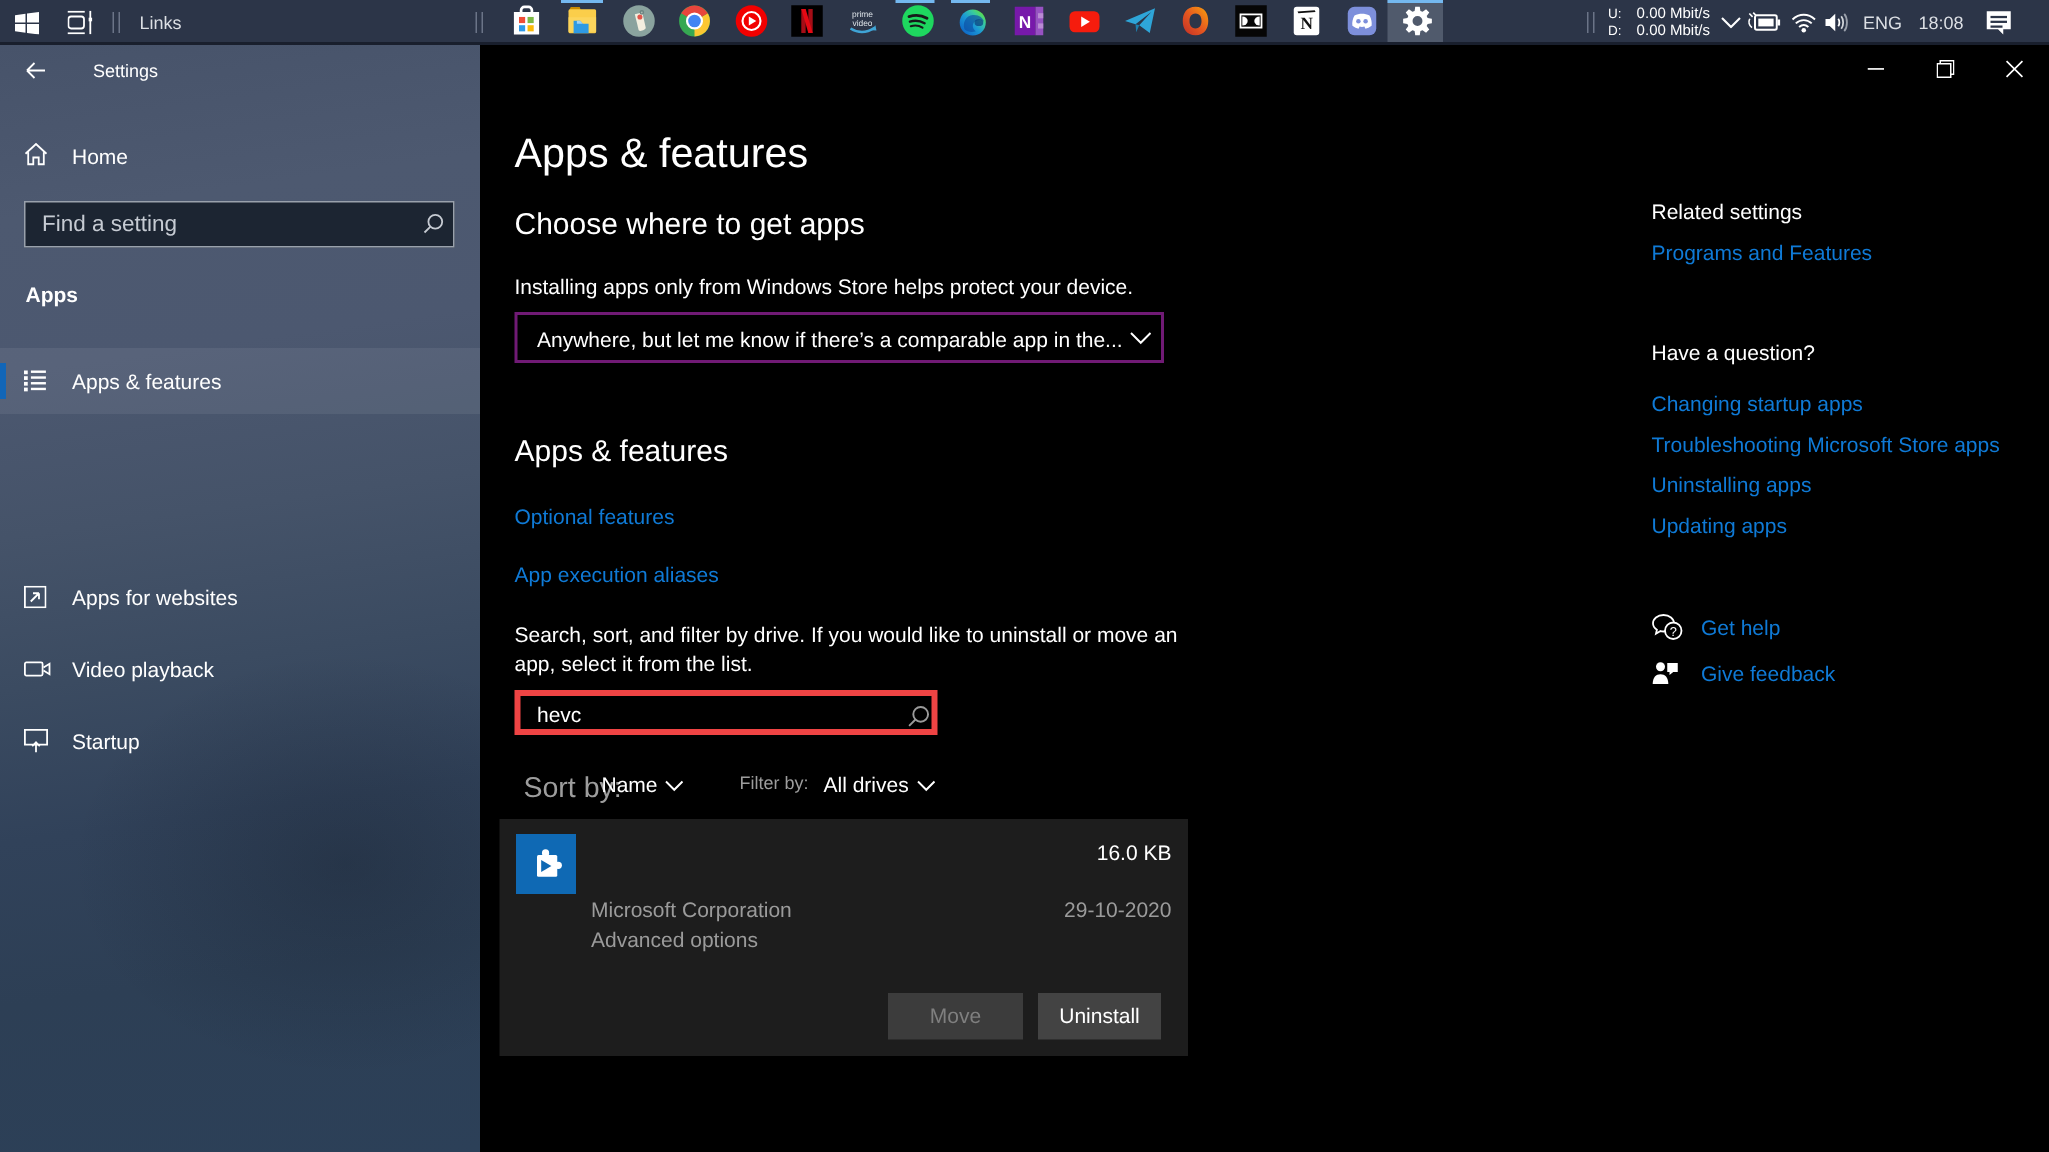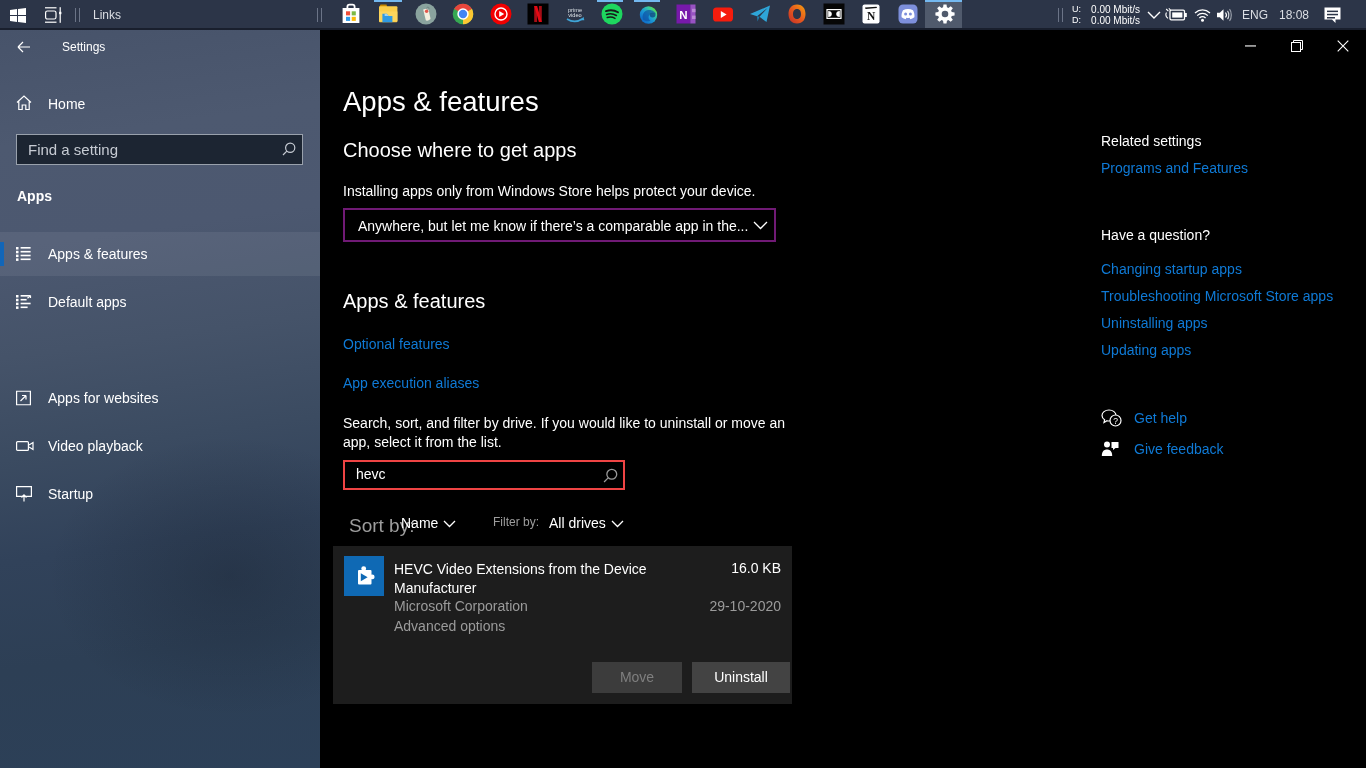--- a/index.html
+++ b/index.html
@@ -249,36 +249,20 @@
           <rect x="0" y="8.1" width="2.5" height="2.5"></rect>
           <rect x="0" y="11.9" width="2.5" height="2.5"></rect>
       <rect x="4.6" y="0.5" width="10" height="1.6"></rect>
           <rect x="4.6" y="4.4" width="10" height="1.6"></rect>
           <rect x="4.6" y="8.2" width="10" height="1.6"></rect>
           <rect x="4.6" y="12" width="10" height="1.6"></rect>
         </g>
     </svg>
     <div class="navtxt">Apps &amp; features</div>
   </div>
-  <div class="navrow" style="top:250px">
-    <svg class="navico" width="16" height="15" viewBox="0 0 16 15">
-      <g fill="#fff">
-          <rect x="0" y="0.5" width="2.5" height="2.5"></rect>
-          <rect x="0" y="4.3" width="2.5" height="2.5"></rect>
-          <rect x="0" y="8.1" width="2.5" height="2.5"></rect>
-          <rect x="0" y="11.9" width="2.5" height="2.5"></rect>
-      <rect x="4.6" y="0.5" width="8" height="1.6"></rect>
-          <rect x="4.6" y="4.4" width="6" height="1.6"></rect>
-          <rect x="4.6" y="8.2" width="10" height="1.6"></rect>
-          <rect x="4.6" y="12" width="7" height="1.6"></rect>
-      <path d="M11.5,3.8 L14.5,1 M14.5,1 L14.5,3.5 M14.5,1 L11.9,1" stroke="#fff" fill="none" stroke-width="1.2"></path>
-        </g>
-    </svg>
-    <div class="navtxt">Default apps</div>
-  </div>
   <div class="navrow" style="top:346px">
     <svg class="navico" width="15" height="15" viewBox="0 0 15 15">
       <path d="M0.6,0.6 L14.4,0.6 L14.4,14.4 L0.6,14.4 Z" fill="none" stroke="#fff" stroke-width="1.2"></path>
       <path d="M4.5,10.5 L10,5 M10,5 L10,9 M10,5 L6,5" fill="none" stroke="#fff" stroke-width="1.2"></path>
     </svg>
     <div class="navtxt">Apps for websites</div>
   </div>
   <div class="navrow" style="top:394px">
     <svg class="navico" width="18" height="14" viewBox="0 0 18 14">
       <rect x="0.6" y="2.6" width="11.8" height="8.8" rx="1" fill="none" stroke="#fff" stroke-width="1.2"></rect>
@@ -316,21 +300,21 @@
     <path d="M1,1 L7.5,7.5 L14,1" fill="none" stroke="#fff" stroke-width="1.3"></path>
   </svg>
 </div>
 
 <div class="h20 abs" style="left:343px;top:290px">Apps &amp; features</div>
 <div class="link abs" style="left:343px;top:336px">Optional features</div>
 <div class="link abs" style="left:343px;top:375px">App execution aliases</div>
 
 <div class="t15 abs" style="left:343px;top:414px;line-height:19.3px">Search, sort, and filter by drive. If you would like to uninstall or move an<br>app, select it from the list.</div>
 
-<div class="abs" style="left:343px;top:460px;width:282px;height:30px;border:2px solid #ef4444;background:#000">
+<div class="abs" style="left:343px;top:460px;width:282px;height:30px;border:4px solid #ef4444;background:#000">
   <div class="abs" style="left:11px;top:4px;color:#fff;font-size:14px">hevc</div>
   <svg class="abs" style="left:258px;top:6px" width="15" height="15" viewBox="0 0 14 14">
     <circle cx="8.2" cy="5.8" r="4.6" fill="none" stroke="#9a9a9a" stroke-width="1.2"></circle>
     <line x1="4.8" y1="9.2" x2="1" y2="13" stroke="#9a9a9a" stroke-width="1.2"></line>
   </svg>
 </div>
 
 <div class="abs gray" style="left:349px;top:515px;font-size:19px">Sort by:</div>
 <div class="abs t15" style="left:401px;top:515px">Name</div>
 <svg class="abs" style="left:443px;top:520px" width="13" height="8" viewBox="0 0 13 8">
@@ -343,27 +327,26 @@
   </svg>
 
 <div class="abs" style="left:333px;top:546px;width:459px;height:158px;background:#1d1d1d">
   <svg class="abs" style="left:11px;top:10px" width="40" height="40" viewBox="0 0 40 40">
     <rect width="40" height="40" fill="#0f69b4"></rect>
     <rect x="14" y="14" width="13.5" height="14.5" rx="1" fill="#fff"></rect>
     <rect x="17.3" y="10.2" width="4.8" height="5" rx="2.4" fill="#fff"></rect>
     <rect x="25.6" y="18.5" width="5" height="4.8" rx="2.4" fill="#fff"></rect>
     <polygon points="16.8,17.3 23.6,21.3 16.8,25.3" fill="#0f69b4"></polygon>
   </svg>
-  <div class="abs" style="left:61px;top:14px;color:#fff;font-size:14px;line-height:19.4px">HEVC Video Extensions from the Device<br>Manufacturer</div>
   <div class="abs" style="left:61px;top:52px;color:#9b9b9b;font-size:14px">Microsoft Corporation</div>
   <div class="abs" style="left:61px;top:72px;color:#9b9b9b;font-size:14px">Advanced options</div>
   <div class="abs" style="right:11px;top:14px;color:#fff;font-size:14px">16.0 KB</div>
   <div class="abs" style="right:11px;top:52px;color:#9b9b9b;font-size:14px">29-10-2020</div>
   <div class="abs" style="left:259px;top:116px;width:90px;height:31px;background:#3c3c3c;color:#7f7f7f;font-size:14px;text-align:center;line-height:31px">Move</div>
-  <div class="abs" style="left:359px;top:116px;width:98px;height:31px;background:#434343;color:#fff;font-size:14px;text-align:center;line-height:31px">Uninstall</div>
+  <div class="abs" style="left:359px;top:116px;width:82px;height:31px;background:#434343;color:#fff;font-size:14px;text-align:center;line-height:31px">Uninstall</div>
 </div>
 
 <div class="t15 abs" style="left:1101px;top:133px">Related settings</div>
 <div class="link abs" style="left:1101px;top:160px">Programs and Features</div>
 
 <div class="t15 abs" style="left:1101px;top:227px">Have a question?</div>
 <div class="link abs" style="left:1101px;top:261px">Changing startup apps</div>
 <div class="link abs" style="left:1101px;top:288px">Troubleshooting Microsoft Store apps</div>
 <div class="link abs" style="left:1101px;top:315px">Uninstalling apps</div>
 <div class="link abs" style="left:1101px;top:342px">Updating apps</div>

